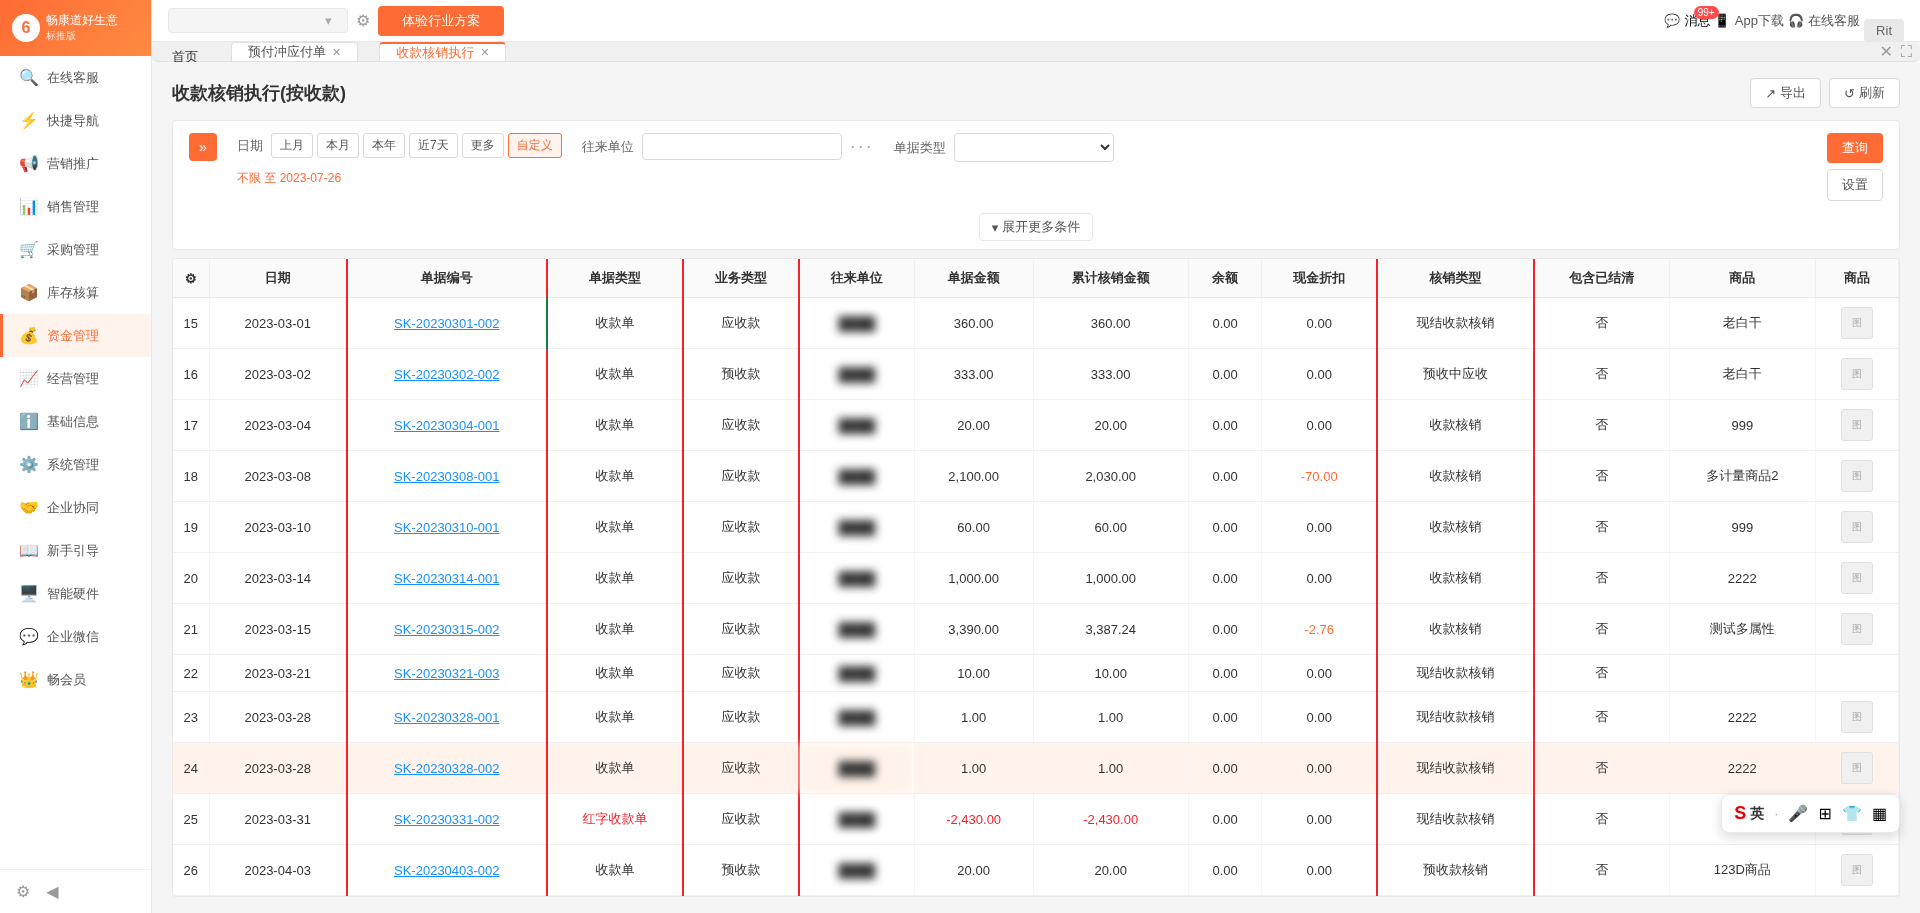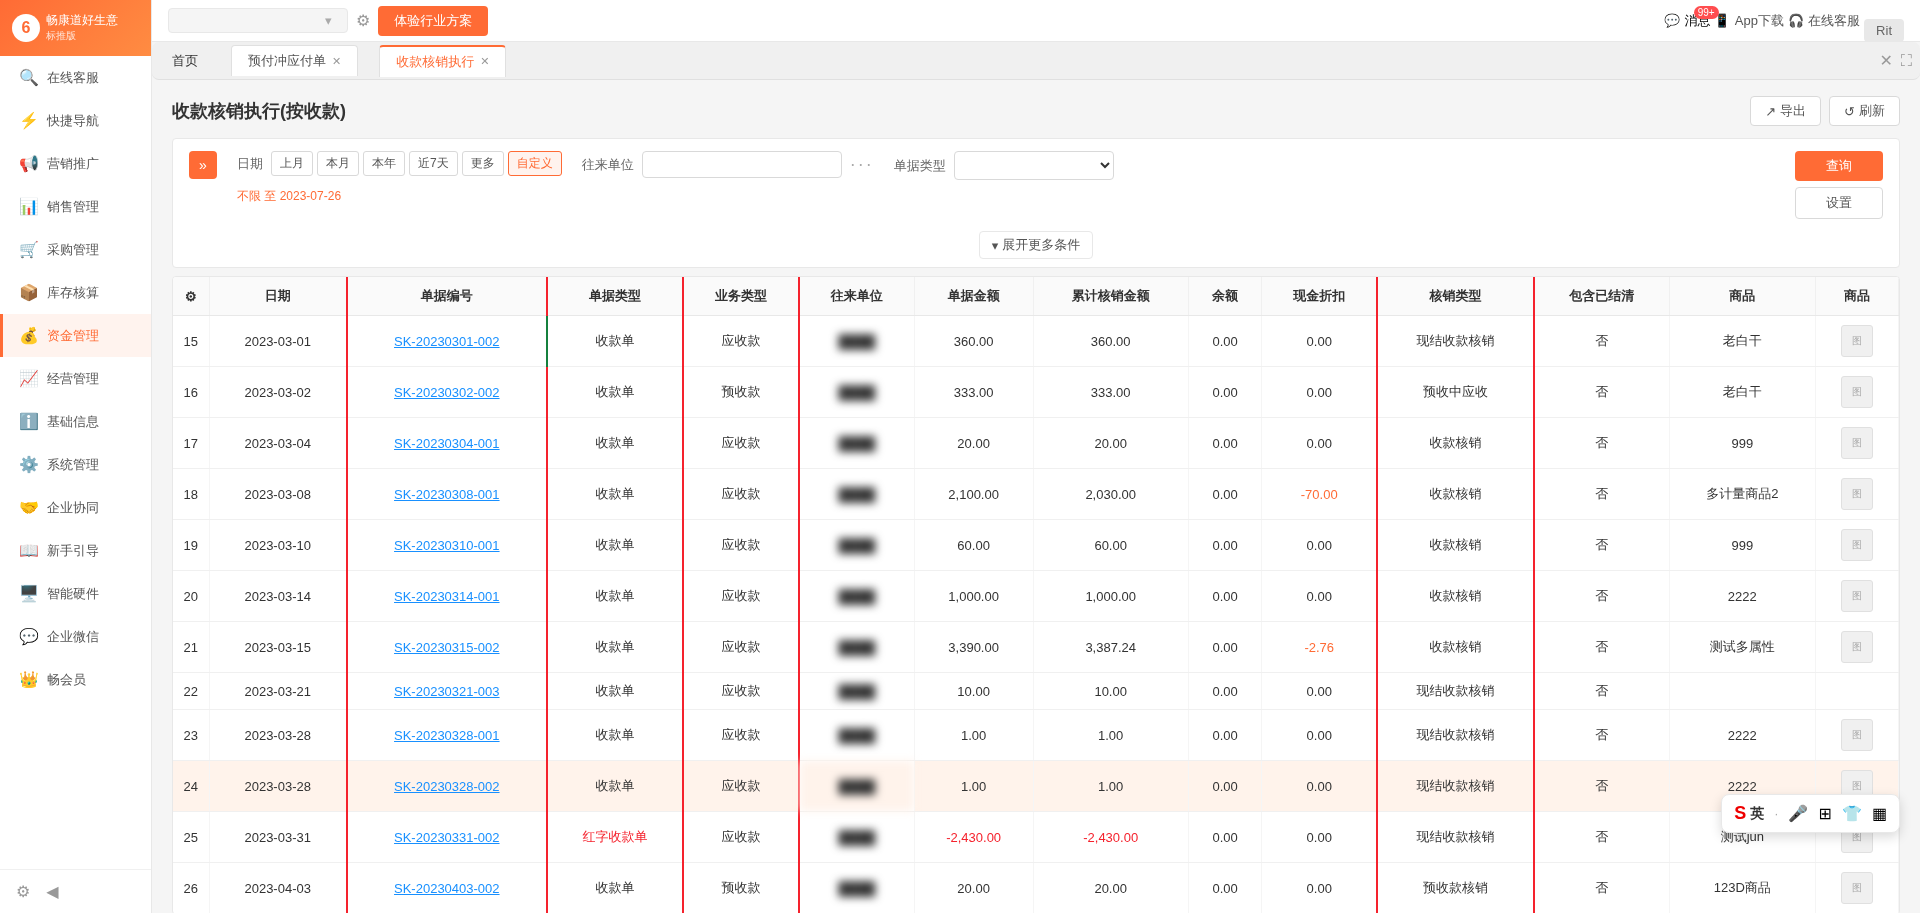--- a/index.html
+++ b/index.html
@@ -80,40 +80,39 @@
       display: flex; align-items: center; gap: 6px;
       background: #f5f5f5; border: 1px solid #e8e8e8;
       border-radius: 4px; padding: 4px 10px;
       min-width: 180px;
     }
     .topbar-input-area input { border: none; background: transparent; outline: none; font-size: 13px; color: #333; width: 140px; }
     .topbar-gear { color: #999; cursor: pointer; font-size: 16px; }
     .btn-orange {
       background: #ff6b35; color: #fff;
       border: none; border-radius: 4px;
-      padding: 6px 16px; cursor: pointer;
+      padding: 6px 24px; cursor: pointer;
       font-size: 13px;
     }
     .topbar-right { display: flex; align-items: center; gap: 4px; }
     .notif-icon { position: relative; cursor: pointer; }
     .notif-badge {
       position: absolute; top: -6px; right: -8px;
       background: #ff4d4f; color: #fff;
       border-radius: 10px; font-size: 10px;
       padding: 1px 4px;
     }
     .topbar-link { color: #555; font-size: 13px; cursor: pointer; display: flex; align-items: center; gap: 4px; }
 
     
     .tabbar {
       background: #f0f0f0;
       display: flex;
-      align-items: center;
       padding: 0 8px;
-      height: 38px;
+      height: 20px;
       border-bottom: 1px solid #e0e0e0;
       gap: 2px;
       border-radius: 7px;
     }
     .tab {
       display: flex; align-items: center; gap: 6px;
       padding: 6px 16px;
       background: #fff;
       border: 1px solid #e0e0e0;
       border-bottom: none;
@@ -165,21 +164,21 @@
       background: #fff; border: 1px solid #e8e8e8; border-radius: 4px;
       padding: 4px 12px; margin: 0 auto;
     }
     .filter-row2 { display: flex; align-items: center; justify-content: center; margin-bottom: 8px; }
     .btn-query {
       background: #ff6b35; color: #fff; border: none;
       border-radius: 4px; padding: 6px 4px; cursor: pointer; font-size: 13px;
     }
     .btn-set {
       background: #fff; color: #555; border: 1px solid #d9d9d9;
-      border-radius: 4px; padding: 6px 30px; cursor: pointer; font-size: 13px;
+      border-radius: 4px; padding: 6px 14px; cursor: pointer; font-size: 13px;
     }
 
     
     .table-container {
       background: #fff; border: 1px solid #e8e8e8; border-radius: 4px;
       overflow: auto; position: relative;
     }
     .data-table { width: 100%; border-collapse: collapse; font-size: 13px; }
     .data-table th {
       background: #fafafa; padding: 10px 10px;

